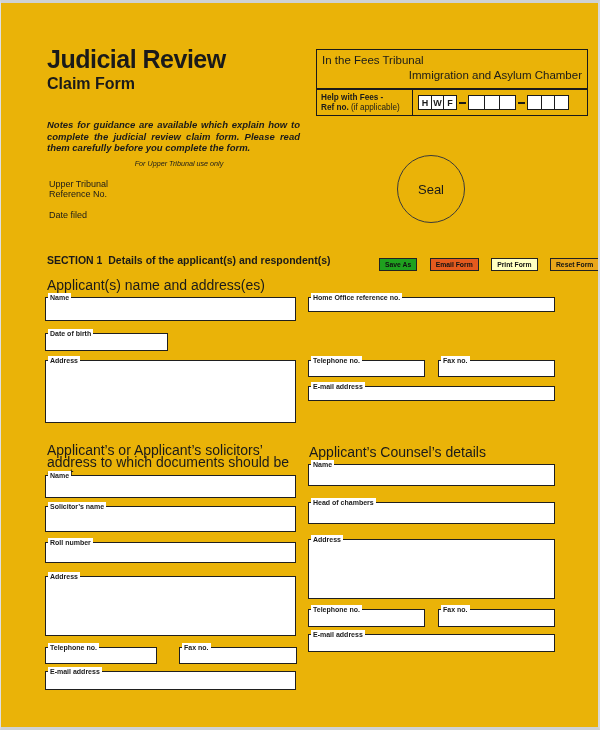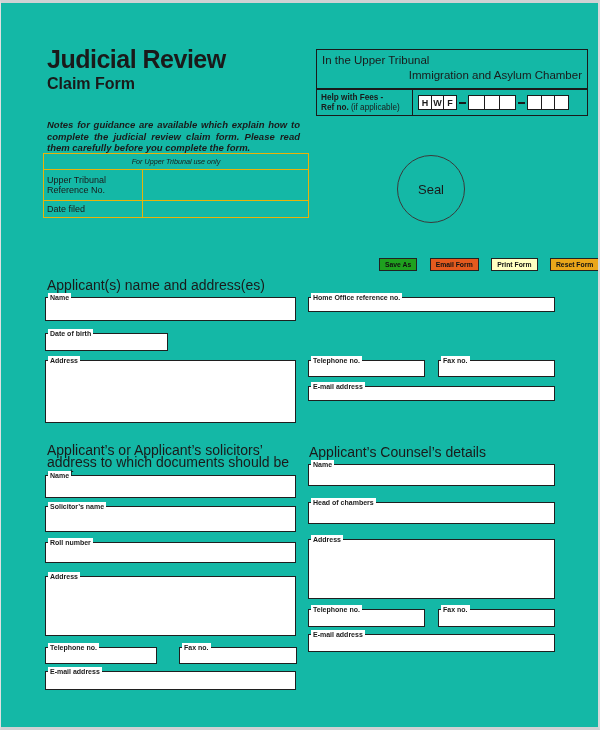--- a/index.html
+++ b/index.html
@@ -1,56 +1,56 @@
 <!DOCTYPE html>
 <html><head>
 <meta charset="utf-8">
 <style>
   html,body{margin:0;padding:0;background:#fff;}
   body{font-family:"Liberation Sans",sans-serif;color:#1a1a1a;}
-  .page{position:relative;width:600px;height:730px;box-sizing:border-box;background:#14b8a6;
+  .page{position:relative;width:600px;height:730px;box-sizing:border-box;background:#eab308;
         border-top:3px solid #cfd2d4;border-bottom:3px solid #cfd2d4;
         border-left:1px solid #dfe1e2;border-right:2px solid #d7d9db;overflow:hidden;}
   .abs{position:absolute;}
   .title{font-size:25px;font-weight:bold;letter-spacing:-0.5px;}
   .subtitle{font-size:16px;font-weight:bold;}
   .notes{font-size:9.5px;font-weight:bold;line-height:11.5px;text-align:justify;font-style:italic;}
   .tribunal-box{border:1.5px solid #1a1a1a;box-sizing:border-box;font-size:11.5px;line-height:15px;padding:3px 5px 2px 5px;}
   .tribunal-box .l2{text-align:right;}
   .fees-row{display:flex;box-sizing:border-box;}
   .fees-label{border:1.5px solid #1a1a1a;box-sizing:border-box;width:97px;font-size:8.2px;line-height:10px;padding:3px 2px 2px 4px;}
   .fees-boxes{border:1.5px solid #1a1a1a;border-left:none;box-sizing:border-box;flex:1;display:flex;align-items:center;padding-left:5px;}
   .hwf-cell{width:14px;height:15px;border:1.5px solid #1a1a1a;box-sizing:border-box;display:flex;align-items:center;justify-content:center;
             font-size:9px;font-weight:bold;background:#fff;}
   .hwf-cell + .hwf-cell{margin-left:-1.5px;}
   .hwf-group{display:flex;}
   .hwf-dash{width:7px;height:2px;background:#1a1a1a;margin:0 2px;}
   .ut-table{border-collapse:collapse;font-size:9px;}
-  .ut-table td{border:1px solid #eab308;padding:1px 3px;vertical-align:middle;}
+  .ut-table td{border:3px solid #eab308;padding:1px 3px;vertical-align:middle;}
   .ut-head{font-style:italic;font-size:7.2px;text-align:center;height:13px;}
   .seal{border:1.5px solid #3a3a3a;border-radius:50%;display:flex;align-items:center;justify-content:center;font-size:13px;}
   .section-heading{font-size:10.5px;font-weight:bold;}
   .btn{display:inline-block;border:1px solid #222;font-size:6.8px;font-weight:bold;color:#111;
        padding:2px 5px;margin-right:8px;line-height:7px;cursor:pointer;}
   .subhead{font-size:14px;line-height:12px;}
   .fbox{position:absolute;border:1.6px solid #1f1f1f;box-sizing:border-box;background:#fff;}
   .flabel{position:absolute;top:-5px;left:2px;background:#fff;padding:0 2px;font-size:7px;font-weight:bold;line-height:9px;white-space:nowrap;}
 </style>
 </head>
 <body>
 
 <div class="page">
 
   <div class="abs title" style="left:46px;top:42px;">Judicial Review</div>
   <div class="abs subtitle" style="left:46px;top:72px;">Claim Form</div>
 
   <div class="abs notes" style="left:46px;top:116px;width:253px;">Notes for guidance are available which explain how to complete the judicial review claim form. Please read them carefully before you complete the form.</div>
 
   <div class="abs tribunal-box" style="left:315px;top:46px;width:272px;height:40px;">
-    <div class="l1">In the Upper Tribunal</div>
+    <div class="l1">In the Fees Tribunal</div>
     <div class="l2">Immigration and Asylum Chamber</div>
   </div>
 
   <div class="abs fees-row" style="left:315px;top:86px;width:272px;height:27px;">
     <div class="fees-label">
       <b>Help with Fees -</b><br>
       <b>Ref no.</b><span> (if applicable)</span>
     </div>
     <div class="fees-boxes">
       <div class="hwf-group">
@@ -86,20 +86,24 @@
       <td style="height:14px;">Date filed</td>
       <td></td>
     </tr>
   </tbody>
     </table>
 
   <div class="abs seal" style="left:396px;top:152px;width:66px;height:66px;">
     <span>Seal</span>
   </div>
 
+  <div class="abs section-heading" style="left:46px;top:251px;">
+    <span>SECTION 1</span>&nbsp;
+    <span>Details of the applicant(s) and respondent(s)</span>
+  </div>
 
   <div class="abs" style="left:378px;top:250px;white-space:nowrap;">
     <span class="btn" style="background: rgb(31, 161, 31);">Save As</span>
     <span class="btn" style="background: rgb(229, 90, 30);">Email Form</span>
     <span class="btn" style="background: rgb(255, 255, 194);">Print Form</span>
     <span class="btn" style="background: rgb(234, 166, 26);">Reset Form</span>
   </div>
 
   <div class="abs subhead" style="left:46px;top:276px;">Applicant(s) name and address(es)</div>
 

